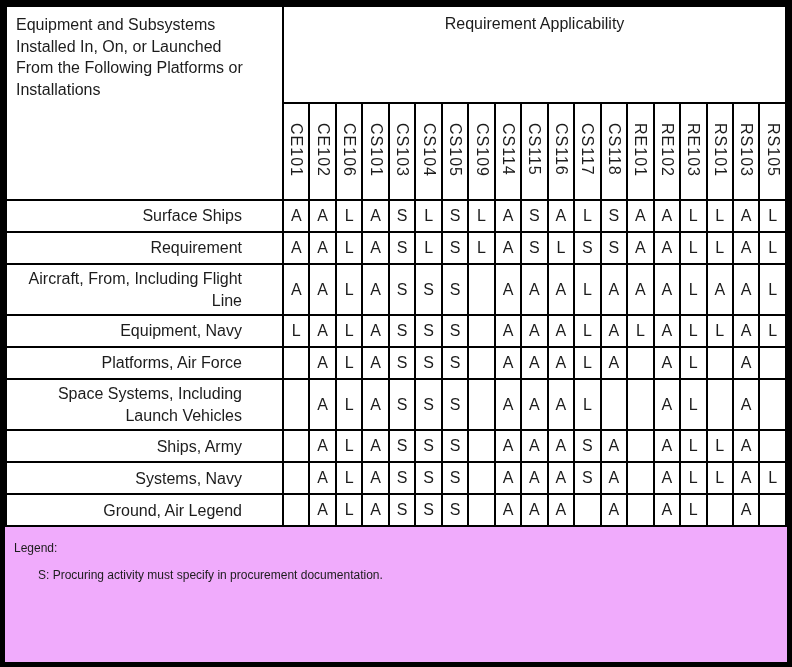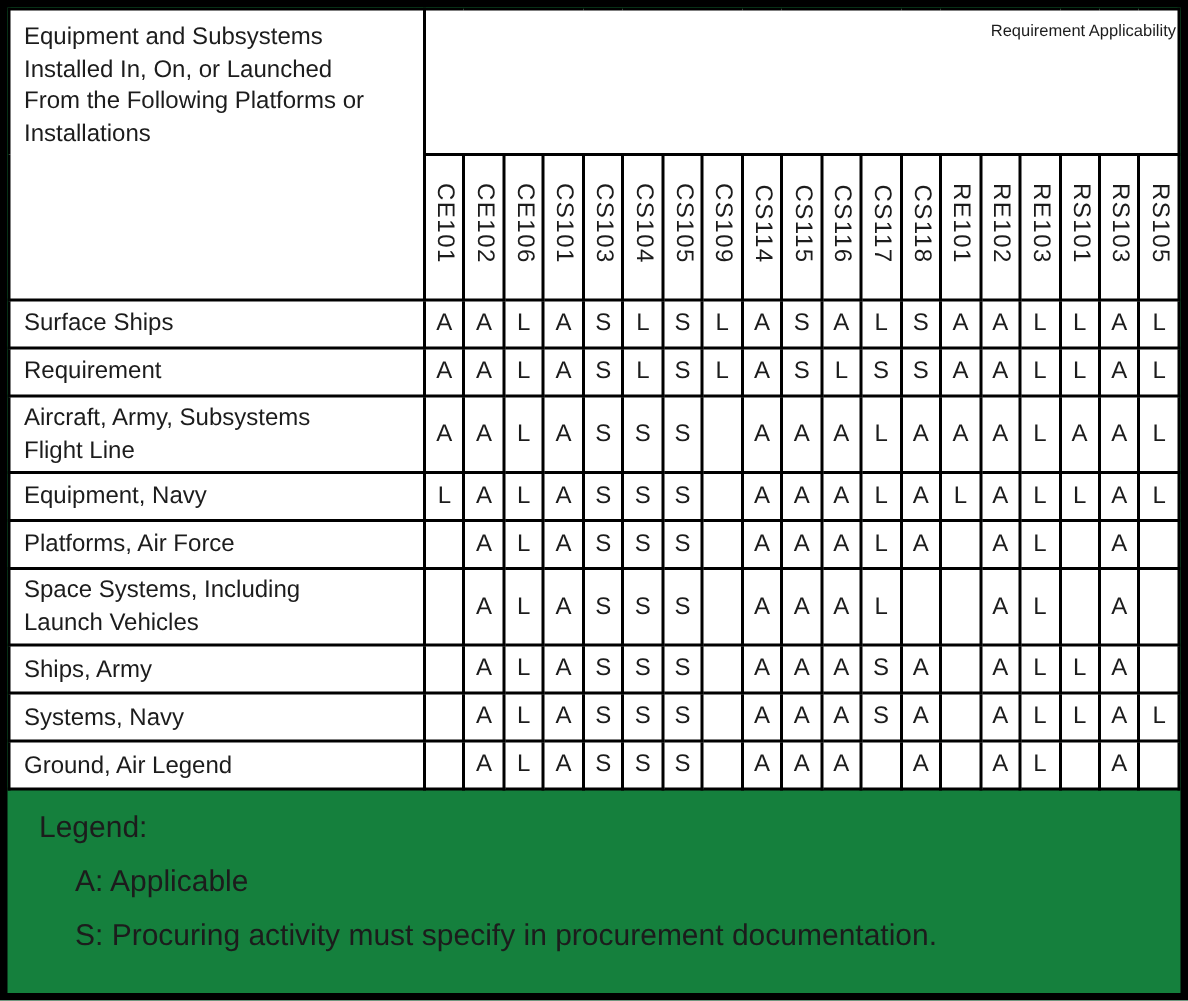--- a/index.html
+++ b/index.html
@@ -6,21 +6,21 @@
   html, body {
     margin: 0; padding: 0;
     width: 792px; height: 667px;
     background: #ffffff;
     font-family: "Liberation Sans", sans-serif;
     color: #1c1c1c;
   }
   .page {
     width: 792px; height: 667px;
     border: 5px solid #000;
-    background: #15803d;
+    background: #f0abfc;
     overflow: hidden;
   }
   table.applicability {
     border-collapse: collapse;
     table-layout: fixed;
     width: 782px;
   }
   table.applicability th,
   table.applicability td {
     border: 2px solid #000;
@@ -31,56 +31,56 @@
     font-weight: normal;
     text-align: left;
     vertical-align: top;
     font-size: 16px;
     line-height: 1.35;
     padding: 7px 30px 0 9px;
   }
   th.group {
     height: 97px;
     font-weight: normal;
-    text-align: right;
+    text-align: center;
     vertical-align: top;
-    font-size: 11px;
+    font-size: 16px;
     padding-top: 8px;
   }
   th.vert {
     height: 97px;
     font-weight: normal;
     text-align: center;
     vertical-align: middle;
     padding: 2px 0;
   }
   th.vert span {
     display: inline-block;
     writing-mode: vertical-rl;
     font-size: 16px;
     letter-spacing: 1px;
     white-space: nowrap;
   }
   tbody td { height: 32px; }
   td.rowlabel {
     font-size: 16px;
     line-height: 1.35;
-    text-align: left;
+    text-align: right;
     vertical-align: middle;
     padding: 3px 40px 3px 9px;
   }
   td.val {
     text-align: center;
     vertical-align: middle;
     font-size: 16px;
     padding: 0;
   }
   .legend {
-    font-size: 20px;
-    padding: 12px 10px 0 21px;
+    font-size: 12px;
+    padding: 12px 10px 0 9px;
   }
   .legend-title { margin: 2px 0 0 0; }
   .legend-item  { margin: 13px 0 0 24px; }
 </style>
 </head>
 <body>
 
 <div class="page">
   <table class="applicability">
     <thead>
@@ -149,21 +149,21 @@
           <td class="val">S</td>
           <td class="val">S</td>
           <td class="val">A</td>
           <td class="val">A</td>
           <td class="val">L</td>
           <td class="val">L</td>
           <td class="val">A</td>
           <td class="val">L</td>
         </tr>
         <tr>
-          <td class="rowlabel">Aircraft, Army, Subsystems Flight Line</td>
+          <td class="rowlabel">Aircraft, From, Including Flight Line</td>
           <td class="val">A</td>
           <td class="val">A</td>
           <td class="val">L</td>
           <td class="val">A</td>
           <td class="val">S</td>
           <td class="val">S</td>
           <td class="val">S</td>
           <td class="val"></td>
           <td class="val">A</td>
           <td class="val">A</td>
@@ -307,16 +307,15 @@
           <td class="val">L</td>
           <td class="val"></td>
           <td class="val">A</td>
           <td class="val"></td>
         </tr>
       </tbody>
   </table>
 
   <div class="legend">
     <div class="legend-title">Legend:</div>
-    <div class="legend-item">A:  Applicable</div>
     <div class="legend-item">S:  Procuring activity must specify in procurement documentation.</div>
   </div>
 </div>
 
 </body></html>

